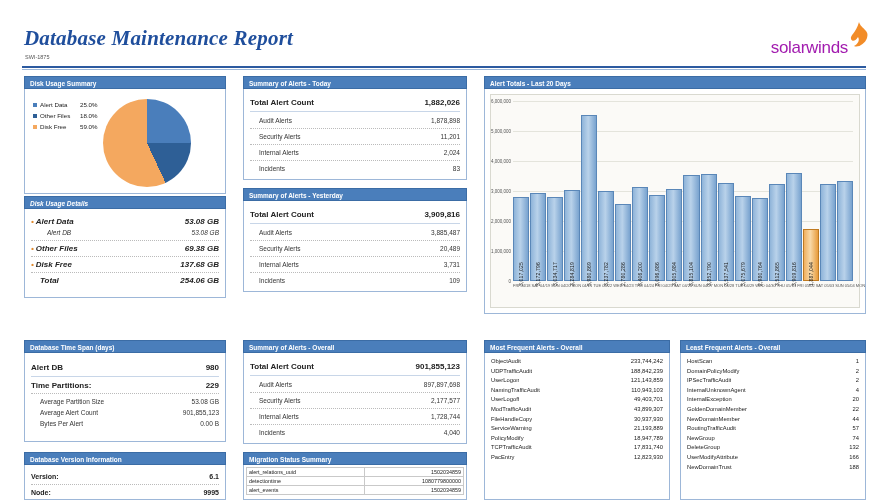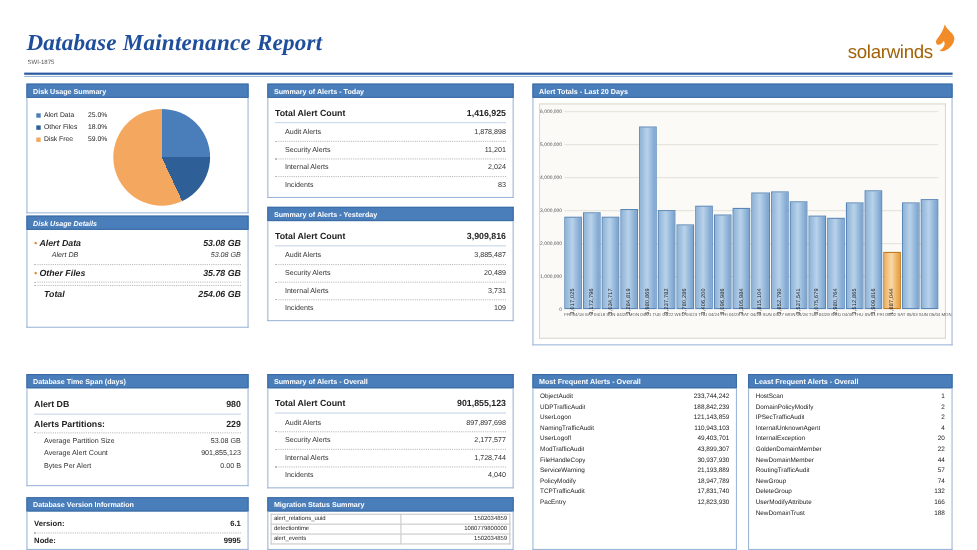--- a/index.html
+++ b/index.html
@@ -17,21 +17,21 @@
 
   
   .header { position:absolute; left:0; top:0; width:888px; height:64px; }
   .title {
     position:absolute; left:24px; top:26px;
     font-family: "Liberation Serif", serif;
     font-style: italic; font-weight:bold;
     font-size: 21px; color:#1f4e9c; letter-spacing:0.2px;
   }
   .subtitle { position:absolute; left:25px; top:54px; font-size:5.5px; color:#555; }
-  .brand { position:absolute; right:40px; top:38px; font-size:17px; color:#a16207; letter-spacing:-0.3px; }
+  .brand { position:absolute; right:40px; top:38px; font-size:17px; color:#a21caf; letter-spacing:-0.3px; }
   .brand-flame { position:absolute; right:18px; top:22px; width:22px; height:26px; }
   .hdr-rule { position:absolute; left:22px; top:66px; width:844px; height:2px; background:#2c5aa0; }
   .hdr-rule2 { position:absolute; left:22px; top:69px; width:844px; height:1px; background:#9db7d8; }
 
   
   .panel { position:absolute; background:#fff; }
   .panel-hd {
     background:#4a7ebb; color:#fff;
     font-size:6.5px; font-weight:bold;
     padding:3px 5px 2px 5px;
@@ -153,37 +153,41 @@
         <span class="lbl b8"><span class="dot">•</span><span>Alert Data</span></span>
         <span class="val b8">53.08 GB</span>
       </div>
       <div class="row indent2 sub">
         <span class="lbl">Alert DB</span>
         <span class="val">53.08 GB</span>
       </div>
       <div class="hr"></div>
       <div class="row">
         <span class="lbl b8"><span class="dot">•</span><span>Other Files</span></span>
-        <span class="val b8">35.78 GB</span>
-      </div>
-      <div class="hr"></div>
+        <span class="val b8">69.38 GB</span>
+      </div>
+      <div class="hr"></div>
+      <div class="row">
+        <span class="lbl b8"><span class="dot">•</span><span>Disk Free</span></span>
+        <span class="val b8">137.68 GB</span>
+      </div>
       <div class="hr"></div>
       <div class="row indent">
         <span class="lbl b8">Total</span>
         <span class="val b8">254.06 GB</span>
       </div>
     </div>
   </div>
 
   <div class="panel" style="left:243px; top:76px; width:224px; height:104px;">
     <div class="panel-hd">Summary of Alerts - Today</div>
     <div class="panel-bd">
       <div class="row" style="margin-top:4px;">
         <span class="lbl b8">Total Alert Count</span>
-        <span class="val b8">1,416,925</span>
+        <span class="val b8">1,882,026</span>
       </div>
       <div class="hr-solid"></div>
       <div class="row indent sub">
           <span class="lbl">Audit Alerts</span>
           <span class="val">1,878,898</span>
         </div>
       <div class="hr"></div>
       <div class="row indent sub">
           <span class="lbl">Security Alerts</span>
           <span class="val">11,201</span>
@@ -342,21 +346,21 @@
 
   <div class="panel" style="left:24px; top:340px; width:202px; height:102px;">
     <div class="panel-hd">Database Time Span (days)</div>
     <div class="panel-bd">
       <div class="row" style="margin-top:5px;">
           <span class="lbl b8">Alert DB</span>
           <span class="val b8">980</span>
         </div>
       <div class="hr-solid"></div>
       <div class="row">
-          <span class="lbl b8">Alerts Partitions:</span>
+          <span class="lbl b8">Time Partitions:</span>
           <span class="val b8">229</span>
         </div>
       <div class="hr"></div>
       <div class="row indent sub">
           <span class="lbl">Average Partition Size</span>
           <span class="val">53.08 GB</span>
         </div>
       <div class="row indent sub">
           <span class="lbl">Average Alert Count</span>
           <span class="val">901,855,123</span>

